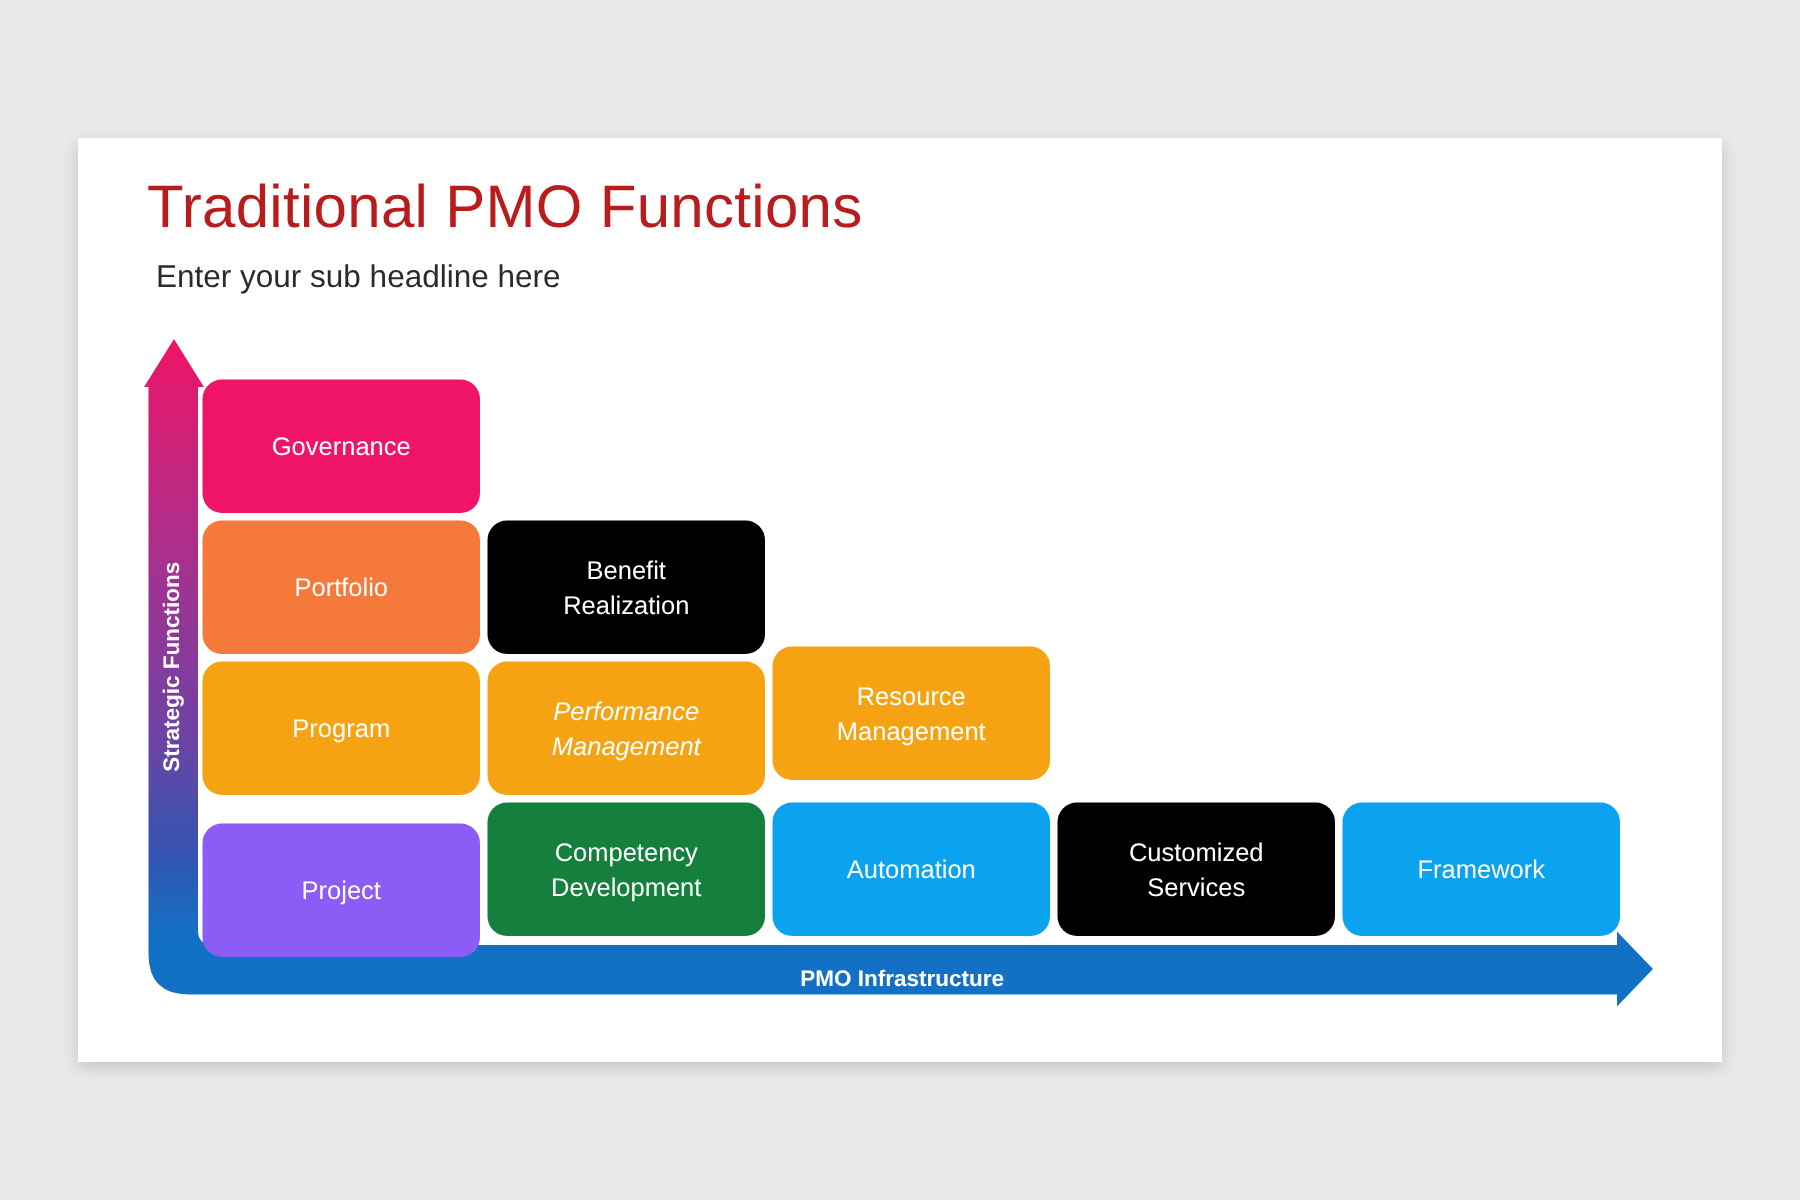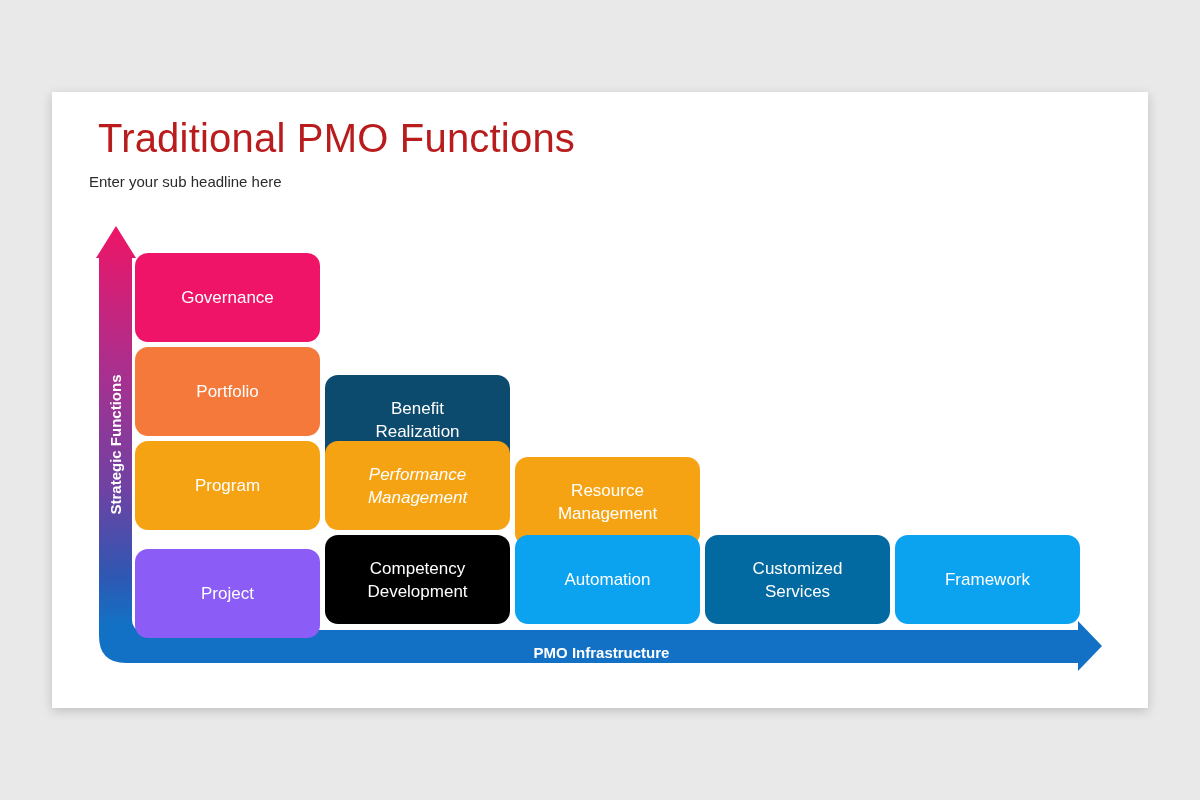--- a/index.html
+++ b/index.html
@@ -30,24 +30,24 @@
     left: 46px;
     top: 24px;
     margin: 0;
     font-size: 40px;
     font-weight: 400;
     color: #b91c1c;
     letter-spacing: 0.2px;
   }
   .slide-subtitle {
     position: absolute;
-    left: 37px;
+    left: 52px;
     top: 81px;
     margin: 0;
-    font-size: 15px;
+    font-size: 21px;
     font-weight: 400;
     color: #2b2b2b;
   }
   .diagram {
     position: absolute;
     left: 0;
     top: 0;
     width: 1096px;
     height: 616px;
   }
@@ -157,42 +157,42 @@
                  Z"></path>
       </svg>
 
       <div class="boxes-layer" id="boxes-layer">
           <div class="func-box" style="left: 83px; top: 161px; background: rgb(240, 20, 104);">
             <span>Governance</span>
           </div>
           <div class="func-box" style="left: 83px; top: 255px; background: rgb(245, 121, 59);">
             <span>Portfolio</span>
           </div>
-          <div class="func-box" style="left: 273px; top: 255px; background: #0c4a6e; margin-top: 28px;">
+          <div class="func-box" style="left: 273px; top: 255px; background: #000000;">
             <span>Benefit Realization</span>
           </div>
           <div class="func-box" style="left: 83px; top: 349px; background: rgb(246, 163, 19);">
             <span>Program</span>
           </div>
           <div class="func-box" style="left: 273px; top: 349px; background: rgb(246, 163, 19); font-style: italic;">
             <span>Performance Management</span>
           </div>
-          <div class="func-box" style="left: 463px; top: 365px; background: rgb(246, 163, 19); justify-content: flex-end;">
+          <div class="func-box" style="left: 463px; top: 339px; background: rgb(246, 163, 19); justify-content: flex-end;">
             <span>Resource Management</span>
           </div>
           <div class="func-box" style="left: 83px; top: 457px; background: #8b5cf6;">
             <span>Project</span>
           </div>
-          <div class="func-box" style="left: 273px; top: 443px; background: #000000;">
+          <div class="func-box" style="left: 273px; top: 443px; background: #15803d;">
             <span>Competency Development</span>
           </div>
           <div class="func-box" style="left: 463px; top: 443px; background: rgb(11, 162, 240);">
             <span>Automation</span>
           </div>
-          <div class="func-box" style="left: 653px; top: 443px; background: #0369a1;">
+          <div class="func-box" style="left: 653px; top: 443px; background: #000000;">
             <span>Customized Services</span>
           </div>
           <div class="func-box" style="left: 843px; top: 443px; background: rgb(11, 162, 240);">
             <span>Framework</span>
           </div>
         </div>
 
       <div class="vlabel">
         <span>Strategic Functions</span>
       </div>

